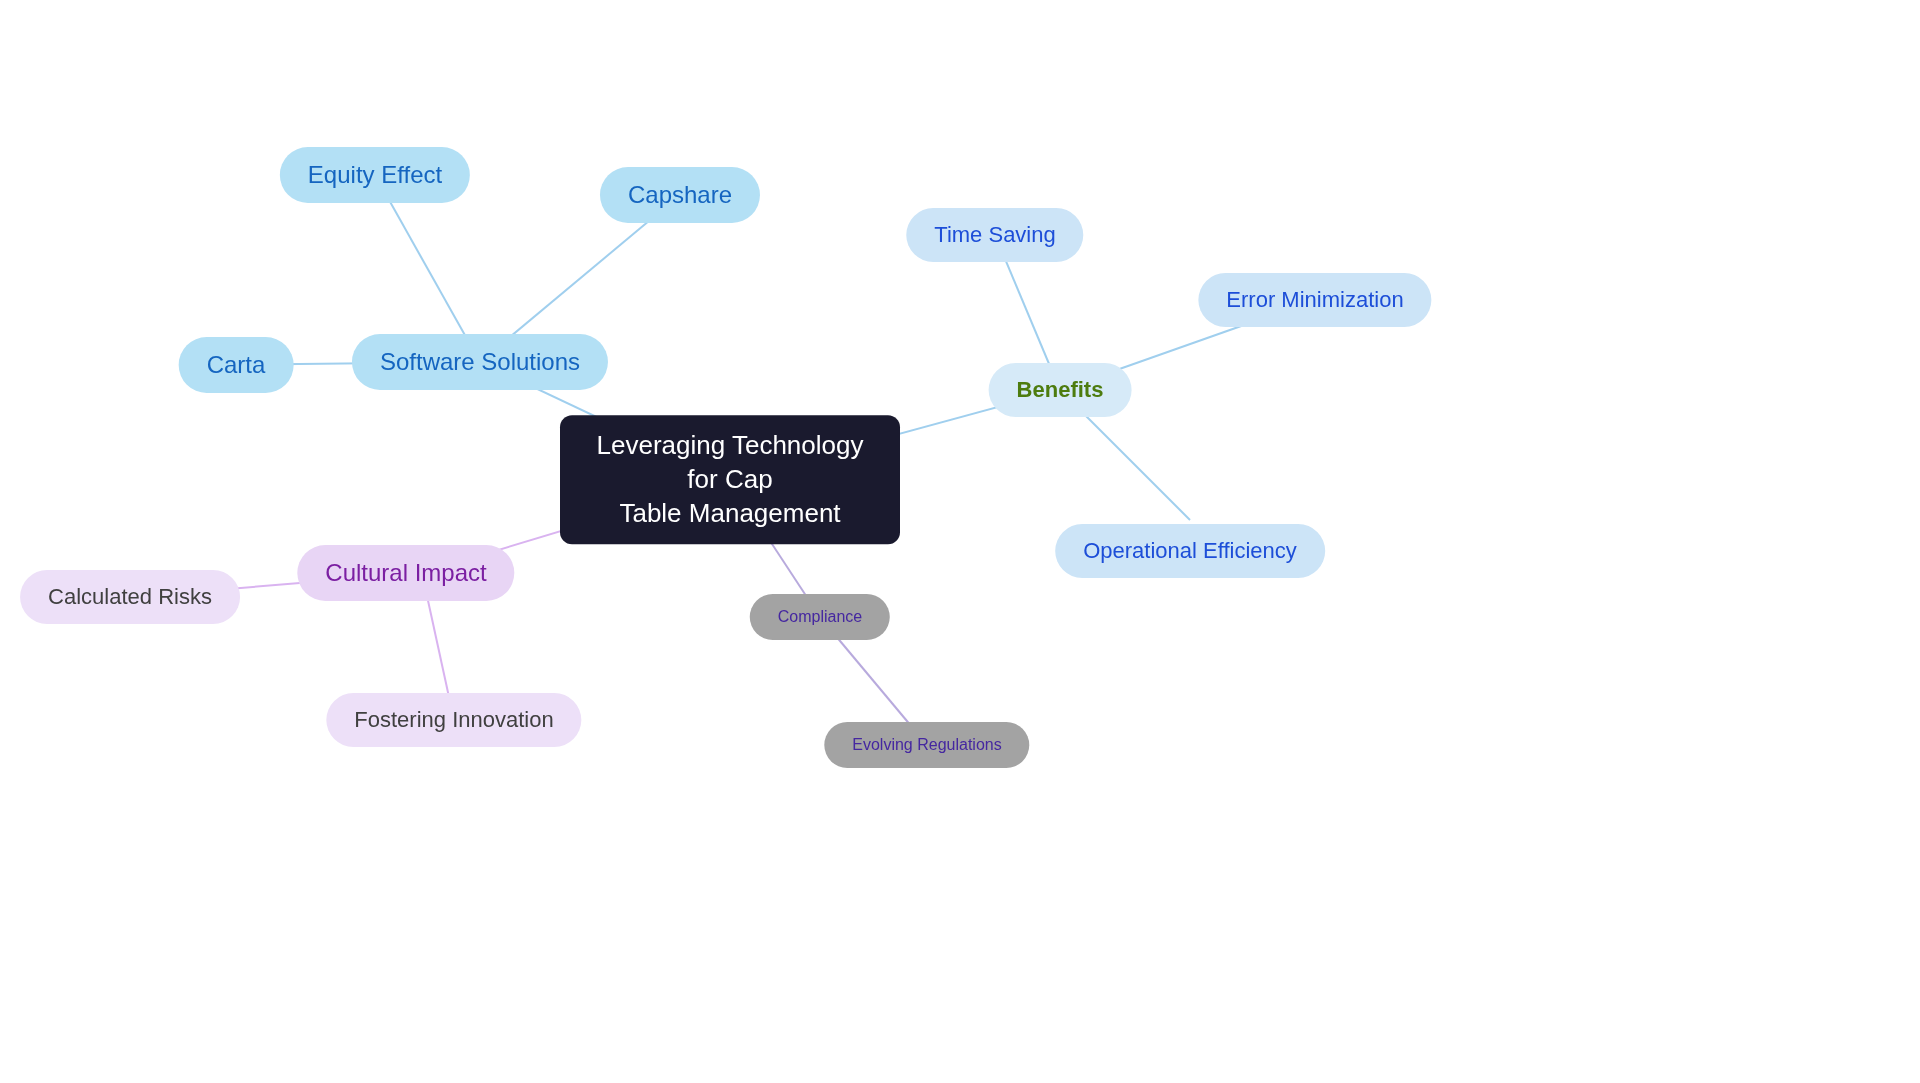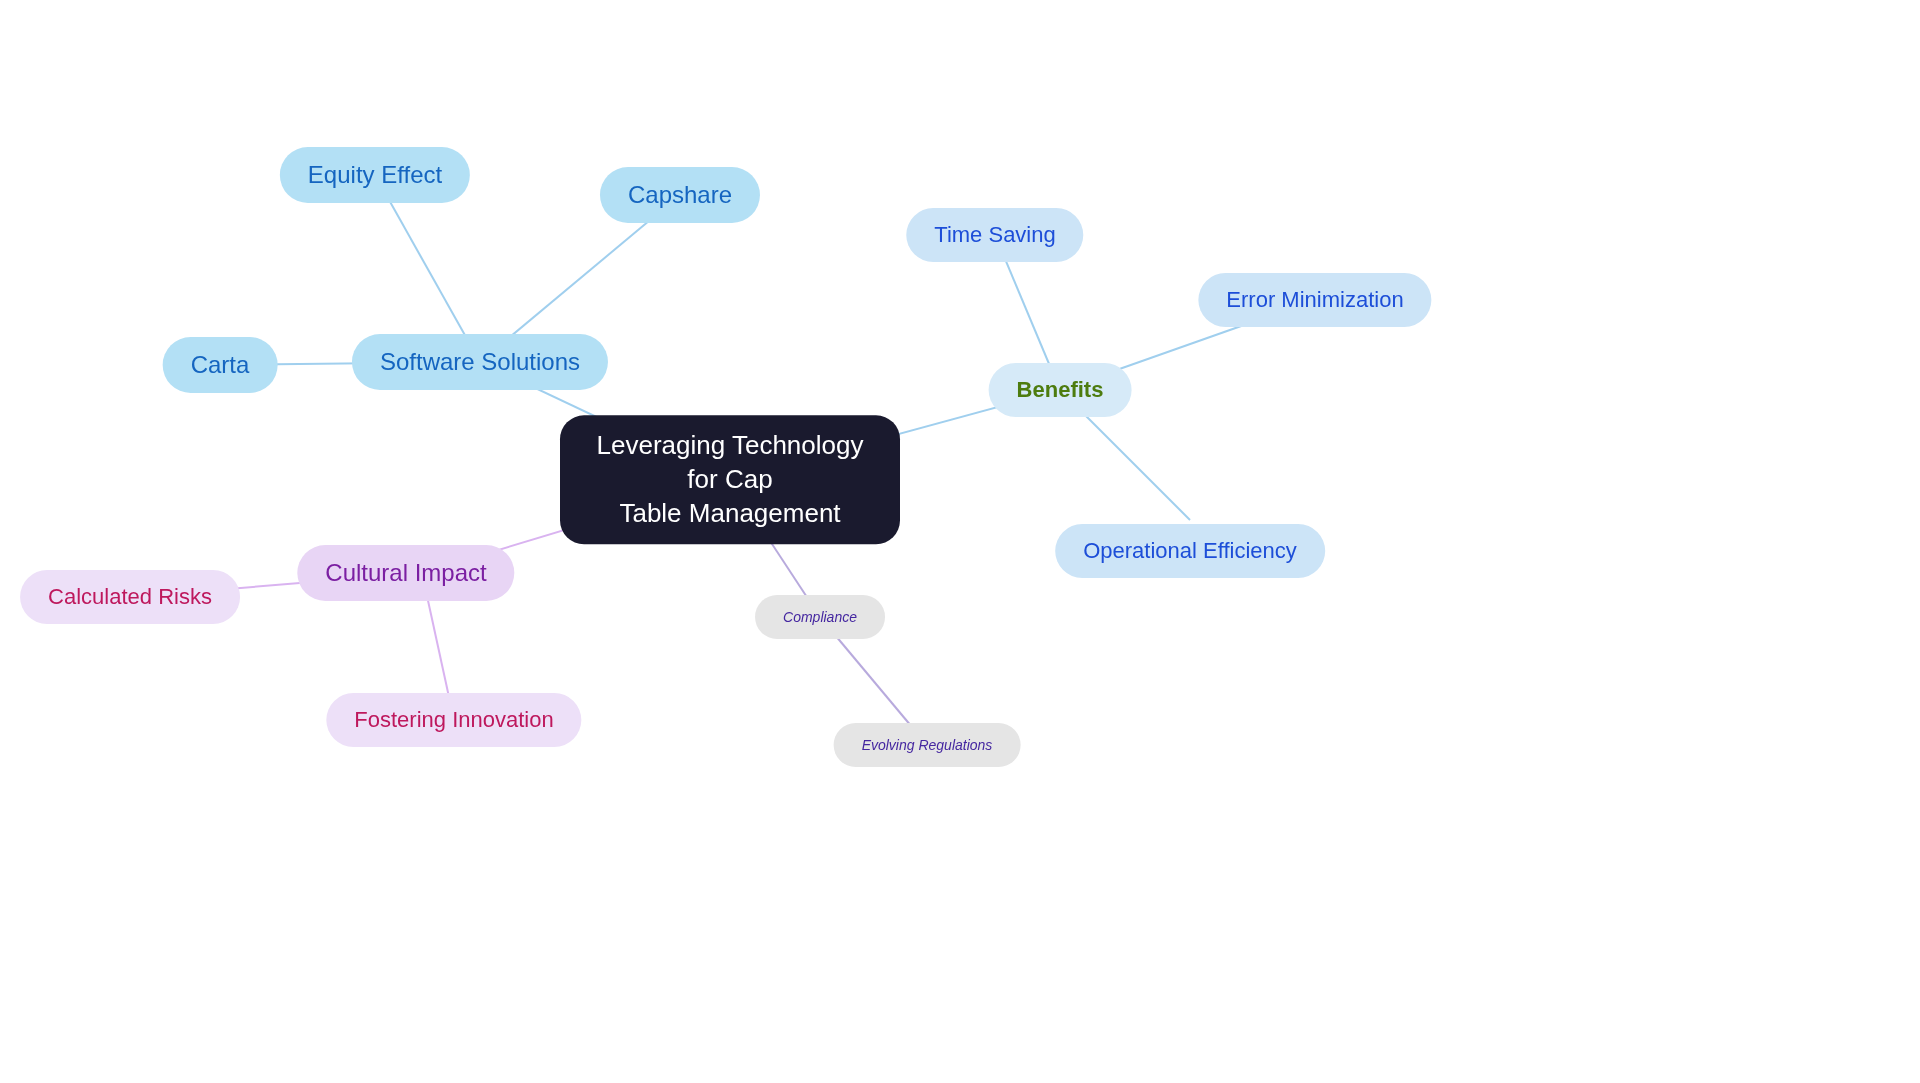--- a/index.html
+++ b/index.html
@@ -30,21 +30,21 @@
       padding: 14px 28px;
       transform: translate(-50%, -50%);
     }
     .node-center {
       background: #1a1a2e;
       color: #ffffff;
       font-size: 26px;
       font-weight: 500;
       width: 340px;
       min-height: 100px;
-      border-radius: 24px;
+      border-radius: 12px;
       line-height: 1.3;
     }
     .node-blue-light {
       background: #b3e0f5;
       color: #1565c0;
       font-size: 24px;
     }
     .node-blue-pale {
       background: #d6eaf8;
       color: #4d7c0f;
@@ -56,28 +56,27 @@
       color: #1d4ed8;
       font-size: 22px;
     }
     .node-purple {
       background: #e8d5f5;
       color: #7b1fa2;
       font-size: 24px;
     }
     .node-purple-light {
       background: #ede0f8;
-      color: #be185d;
+      color: #404040;
       font-size: 22px;
     }
     .node-lavender {
-      background: #e5e5e5;
+      background: #a3a3a3;
       color: #4527a0;
-      font-size: 14px;
-      font-style: italic;
+      font-size: 16px;
     }
   </style>
 </head>
 <body>
 
 <svg id="connections">
     <line x1="730" y1="480" x2="480" y2="362" stroke="#a0cfee" stroke-width="2"></line>
     <line x1="480" y1="362" x2="375" y2="175" stroke="#a0cfee" stroke-width="2"></line>
     <line x1="480" y1="362" x2="680" y2="195" stroke="#a0cfee" stroke-width="2"></line>
     <line x1="480" y1="362" x2="220" y2="365" stroke="#a0cfee" stroke-width="2"></line>
@@ -90,21 +89,21 @@
     <line x1="422" y1="573" x2="454" y2="720" stroke="#d9b3f0" stroke-width="2"></line>
     <line x1="730" y1="480" x2="820" y2="617" stroke="#b8aadd" stroke-width="2"></line>
     <line x1="820" y1="617" x2="927" y2="745" stroke="#b8aadd" stroke-width="2"></line>
   </svg>
 
 <div class="node node-center" id="node-center" style="left: 730px; top: 480px; white-space: pre-line;">Leveraging Technology for Cap
 Table Management</div>
 <div class="node node-blue-light" id="node-software" style="left: 480px; top: 362px; white-space: pre-line;">Software Solutions</div>
 <div class="node node-blue-light" id="node-equity" style="left: 375px; top: 175px; white-space: pre-line;">Equity Effect</div>
 <div class="node node-blue-light" id="node-capshare" style="left: 680px; top: 195px; white-space: pre-line;">Capshare</div>
-<div class="node node-blue-light" id="node-carta" style="left: 220px; top: 365px; white-space: pre-line; text-align: center;">Carta</div>
+<div class="node node-blue-light" id="node-carta" style="left: 236px; top: 365px; white-space: pre-line; text-align: center;">Carta</div>
 <div class="node node-blue-pale" id="node-benefits" style="left: 1060px; top: 390px; white-space: pre-line;">Benefits</div>
 <div class="node node-blue-muted" id="node-timesaving" style="left: 995px; top: 235px; white-space: pre-line;">Time Saving</div>
 <div class="node node-blue-muted" id="node-errormin" style="left: 1315px; top: 300px; white-space: pre-line; text-align: right;">Error Minimization</div>
 <div class="node node-blue-muted" id="node-opeff" style="left: 1190px; top: 536px; white-space: pre-line; margin-top: 15px;">Operational Efficiency</div>
 <div class="node node-purple" id="node-cultural" style="left: 406px; top: 573px; white-space: pre-line;">Cultural Impact</div>
 <div class="node node-purple-light" id="node-calcrisk" style="left: 130px; top: 597px; white-space: pre-line;">Calculated Risks</div>
 <div class="node node-purple-light" id="node-fostering" style="left: 454px; top: 720px; white-space: pre-line;">Fostering Innovation</div>
 <div class="node node-lavender" id="node-compliance" style="left: 820px; top: 617px; white-space: pre-line;">Compliance</div>
 <div class="node node-lavender" id="node-evolving" style="left: 927px; top: 745px; white-space: pre-line;">Evolving Regulations</div>
 

